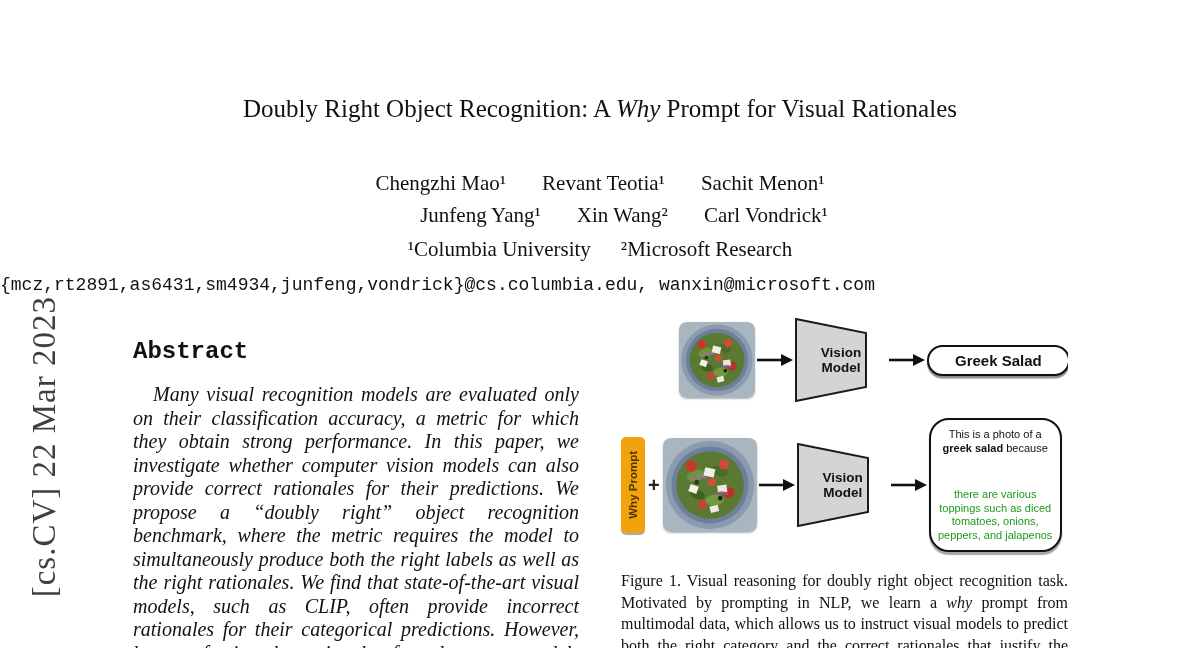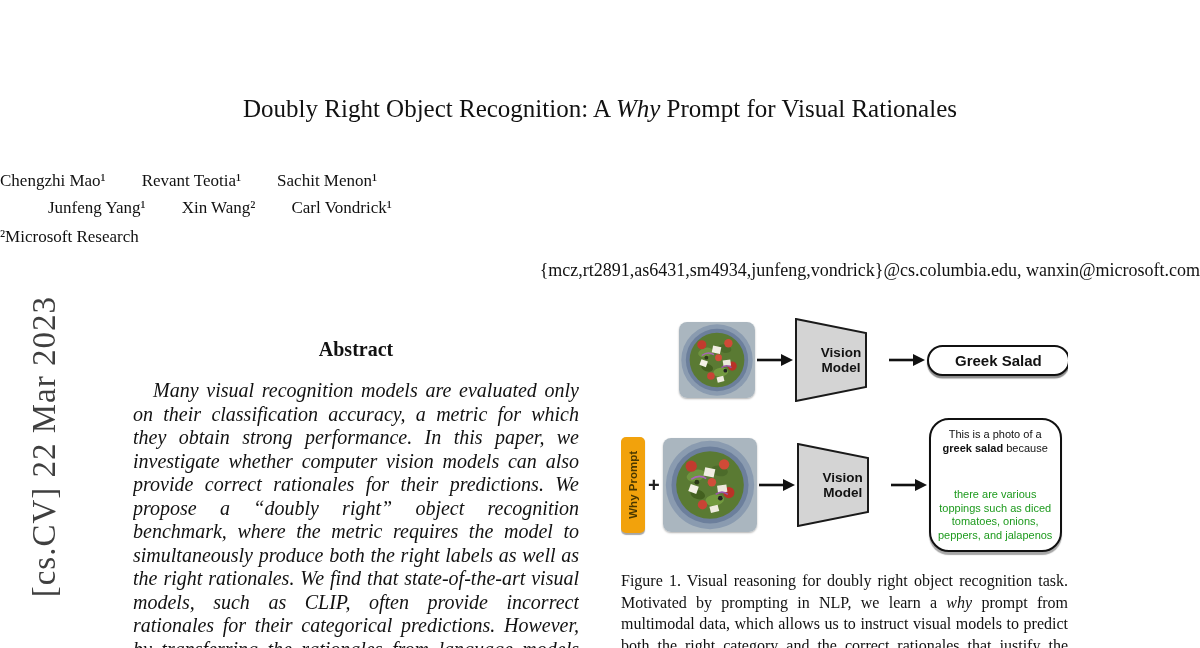--- a/index.html
+++ b/index.html
@@ -6,30 +6,30 @@
   .page{position:relative;width:1200px;height:648px;background:#fff;overflow:hidden;
         font-family:"Liberation Serif", serif;color:#111;}
 
   
   .watermark{position:absolute;left:26px;top:296px;writing-mode:vertical-rl;
              transform:rotate(180deg);font-size:33px;letter-spacing:1px;color:#3f3f3f;
              white-space:nowrap;}
 
   
   .title{margin:95px 90px 0;text-align:center;font-size:25px;font-weight:normal;}
-  .authors-row{display:flex;gap:36px;font-size:17px;}
+  .authors-row{display:flex;justify-content:center;gap:36px;font-size:21px;}
   .row1{margin-top:48px;}
   .row2{margin-top:7px;padding-left:48px;}
   .affil{margin-top:9px;gap:30px;}
-  .emails{margin-top:13px;text-align:right;font-family:Liberation Serif, serif;
+  .emails{margin-top:13px;text-align:left;font-family:Liberation Mono, monospace;
           font-size:18px;white-space:nowrap;}
 
   
   .col-left{position:absolute;left:133px;top:338px;width:446px;bottom:0;overflow:hidden;}
-  .abs-head{margin:0 0 18px;text-align:center;font-size:20px;font-weight:bold;}
+  .abs-head{margin:0 0 18px;text-align:left;font-size:24px;font-weight:bold;font-family:Liberation Mono, monospace;}
   .abs-text{margin:0;font-style:italic;font-size:20px;line-height:23.5px;
             text-align:justify;text-indent:20px;}
 
   
   .col-right{position:absolute;left:621px;top:312px;width:447px;bottom:0;overflow:hidden;}
   .fig-row{display:flex;align-items:center;}
   .fig-row1{margin-left:58px;margin-top:6px;}
   .fig-row2{margin-top:16px;}
 
   .salad{border-radius:8px;overflow:hidden;flex:0 0 auto;box-shadow:0 1px 2px rgba(0,0,0,.3);}
@@ -108,20 +108,21 @@
     <span>Chengzhi Mao¹</span>
     <span>Revant Teotia¹</span>
     <span>Sachit Menon¹</span>
   </div>
   <div class="authors-row row2">
     <span>Junfeng Yang¹</span>
     <span>Xin Wang²</span>
     <span>Carl Vondrick¹</span>
   </div>
   <div class="authors-row affil">
+    <span>¹Columbia University</span>
     <span>²Microsoft Research</span>
   </div>
   <div class="emails">{mcz,rt2891,as6431,sm4934,junfeng,vondrick}@cs.columbia.edu, wanxin@microsoft.com</div>
 
   <div class="col-left">
     <h2 class="abs-head">Abstract</h2>
     <p class="abs-text">Many visual recognition models are evaluated only on their classification accuracy, a metric for which they obtain strong performance. In this paper, we investigate whether computer vision models can also provide correct rationales for their predictions. We propose a “doubly right” object recognition benchmark, where the metric requires the model to simultaneously produce both the right labels as well as the right rationales. We find that state-of-the-art visual models, such as CLIP, often provide incorrect rationales for their categorical predictions. However, by transferring the rationales from language models into visual rep-</p>
   </div>
 
   <div class="col-right">

